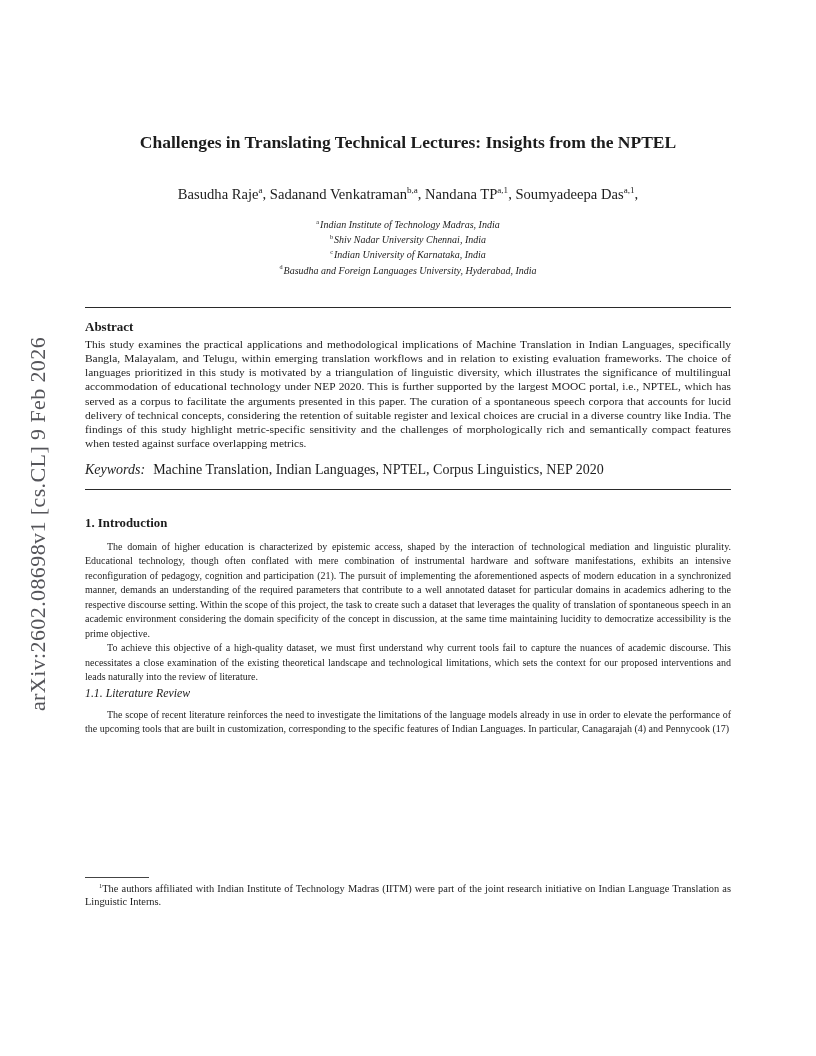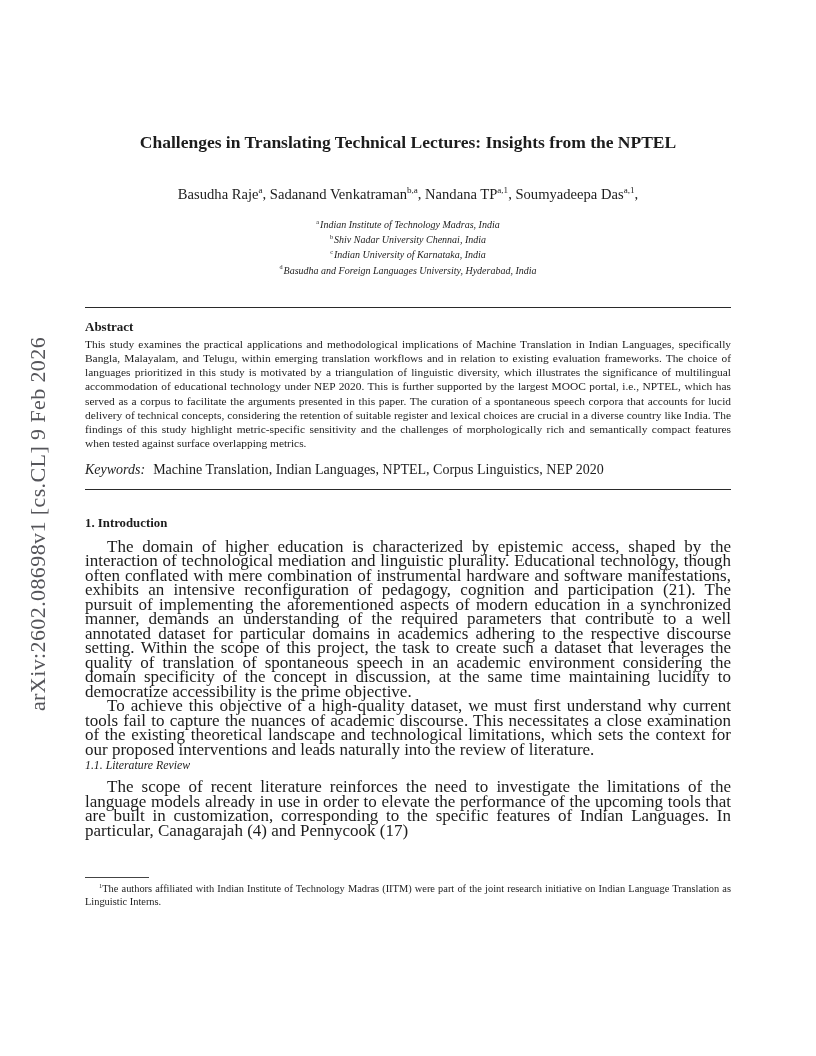--- a/index.html
+++ b/index.html
@@ -79,21 +79,21 @@
     font-size: 14px;
     margin-top: 9px;
   }
   .keywords .kw-label { font-style: italic; margin-right: 8px; }
   .section-heading {
     font-weight: bold;
     font-size: 12.8px;
     margin-top: 26px;
   }
   .para {
-    font-size: 17px;
+    font-size: 10px;
     line-height: 14.5px;
     text-align: justify;
     text-indent: 22px;
     margin: 0;
     font-family: Liberation Serif, serif;
   }
   .para.first { margin-top: 9px; }
   .subsection-heading {
     font-style: italic;
     font-size: 11.8px;

